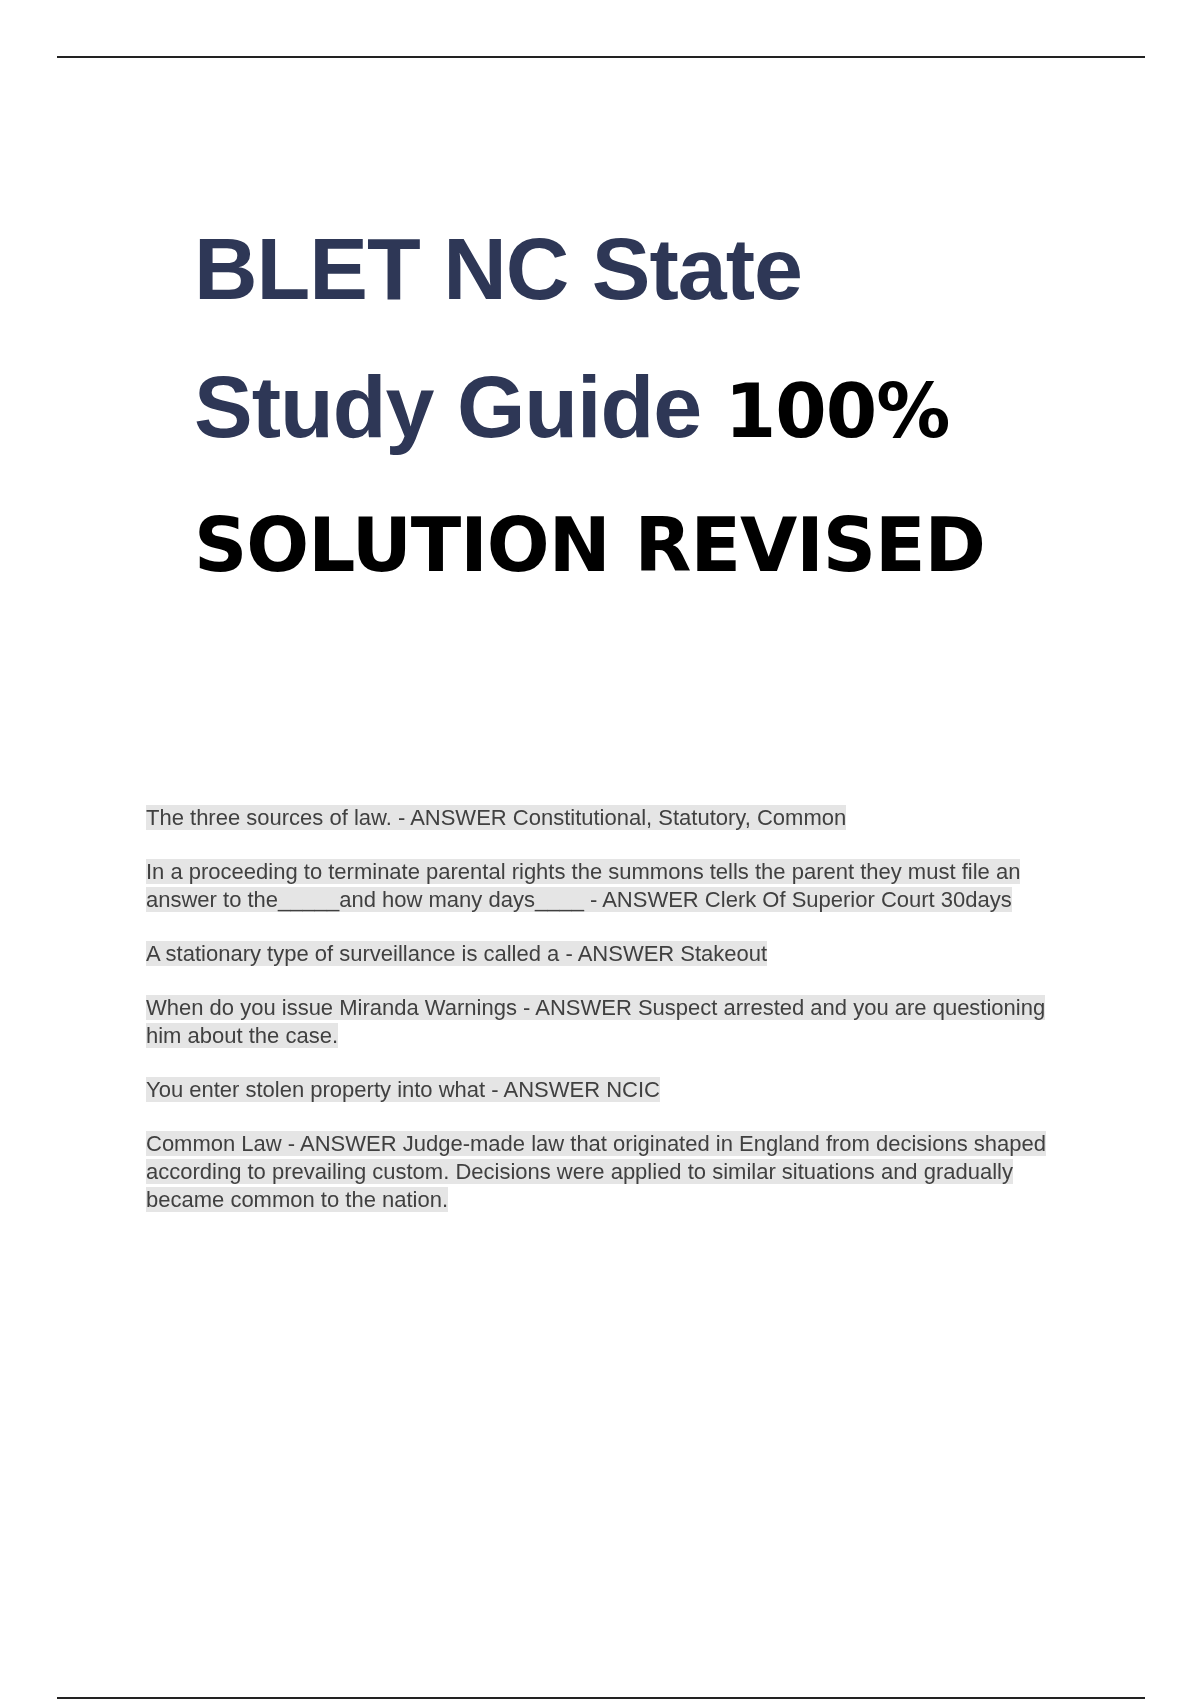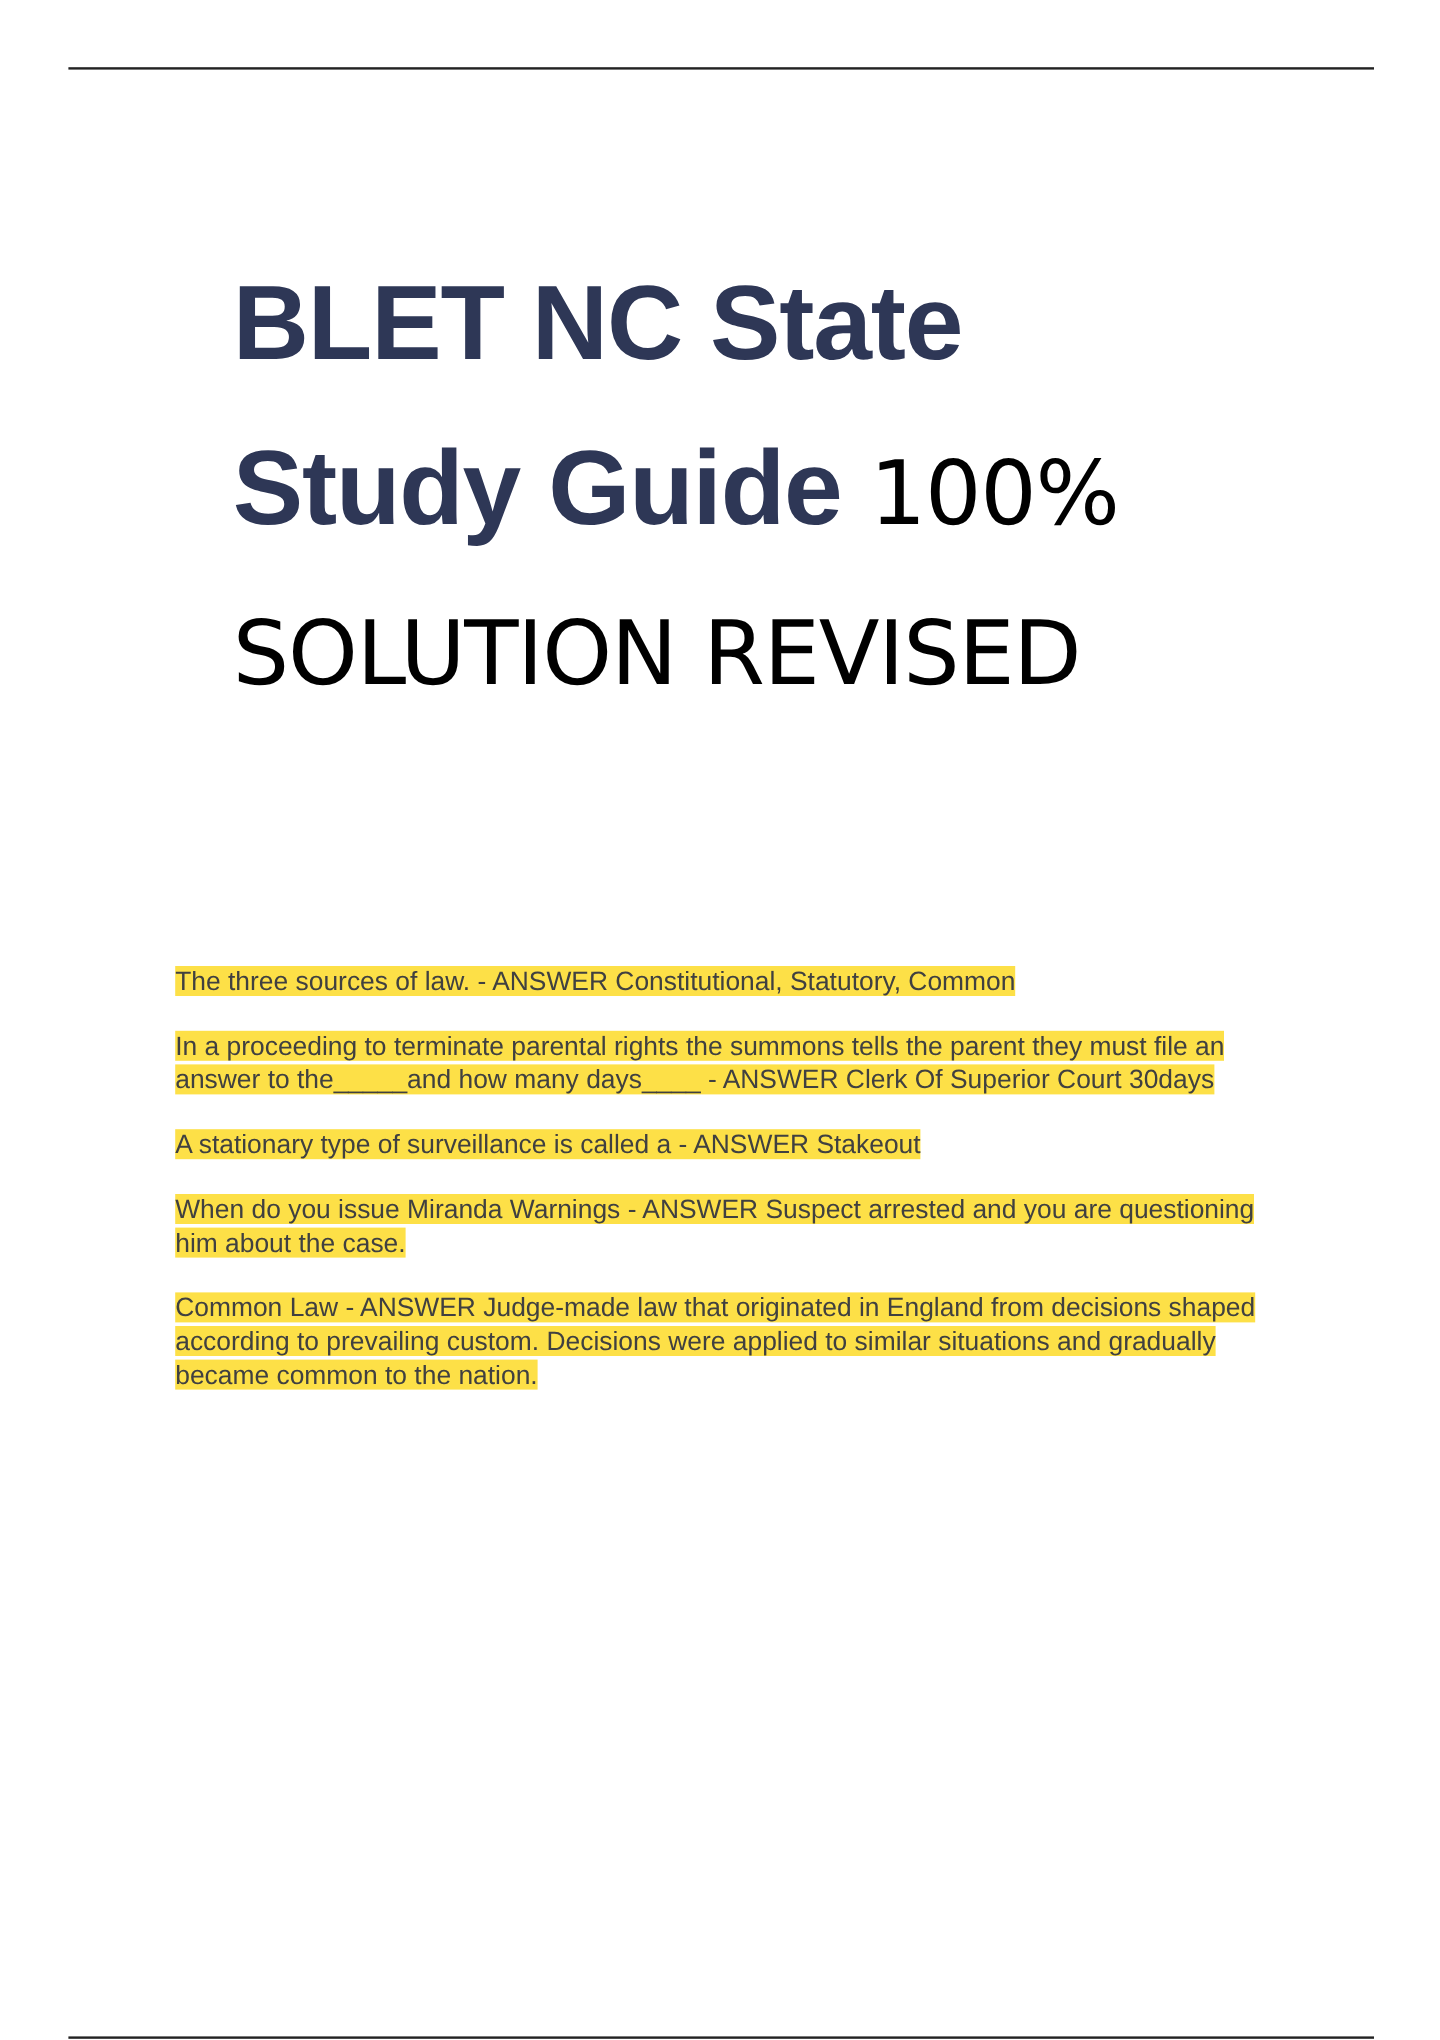--- a/index.html
+++ b/index.html
@@ -3,24 +3,24 @@
 <meta charset="utf-8">
 <style>
   html, body { margin: 0; padding: 0; background: #ffffff; }
   body { width: 1200px; height: 1700px; position: relative; overflow: hidden; font-family: "Liberation Sans", sans-serif; }
   .rule { position: absolute; left: 57px; width: 1088px; height: 2px; background: #222; }
   .rule-top { top: 56px; }
   .rule-bottom { top: 1697px; }
   .title { position: absolute; left: 146px; top: 200px; width: 900px; margin: 0; }
   .title .line { display: block; height: 138px; line-height: 138px; white-space: nowrap; margin-left: 48px; }
   .t-blue { color: #2e3756; font-family: "Liberation Sans", sans-serif; font-weight: bold; font-size: 88px; letter-spacing: -1px; }
-  .t-black { color: #000; font-family: "DejaVu Sans", sans-serif; font-weight: normal; font-size: 74px; letter-spacing: -1px; }
+  .t-black { color: #000; font-family: "DejaVu Sans", sans-serif; font-weight: bold; font-size: 74px; letter-spacing: -1px; }
   .qa-list { position: absolute; left: 146px; top: 804px; width: 940px; margin: 0; padding: 0; list-style: none; }
   .qa { margin: 0 0 26px 0; color: #404040; font-size: 22px; line-height: 28px; }
-  .qa span.bg { background: #fde047; }
+  .qa span.bg { background: #e5e5e5; }
 </style>
 </head>
 <body>
 
 <div class="rule rule-top"></div>
 
 <h1 class="title">
   <span class="line">
     <span class="t-blue">BLET NC State</span>
   </span>
@@ -30,16 +30,17 @@
   <span class="line">
     <span class="t-black">SOLUTION REVISED</span>
   </span>
 </h1>
 
 <ul class="qa-list">
   <li class="qa"><span class="bg">The three sources of law. -  ANSWER Constitutional, Statutory, Common</span></li>
   <li class="qa"><span class="bg">In a proceeding to terminate parental rights the summons tells the parent they must file an answer to the_____and how many days____ -  ANSWER Clerk Of Superior Court 30days</span></li>
   <li class="qa"><span class="bg">A stationary type of surveillance is called a -  ANSWER Stakeout</span></li>
   <li class="qa"><span class="bg">When do you issue Miranda Warnings -  ANSWER Suspect arrested and you are questioning him about the case.</span></li>
+  <li class="qa"><span class="bg">You enter stolen property into what -  ANSWER NCIC</span></li>
   <li class="qa"><span class="bg">Common Law -  ANSWER Judge-made law that originated in England from decisions shaped according to prevailing custom. Decisions were applied to similar situations and gradually became common to the nation.</span></li>
 </ul>
 
 <div class="rule rule-bottom"></div>
 
 </body></html>

